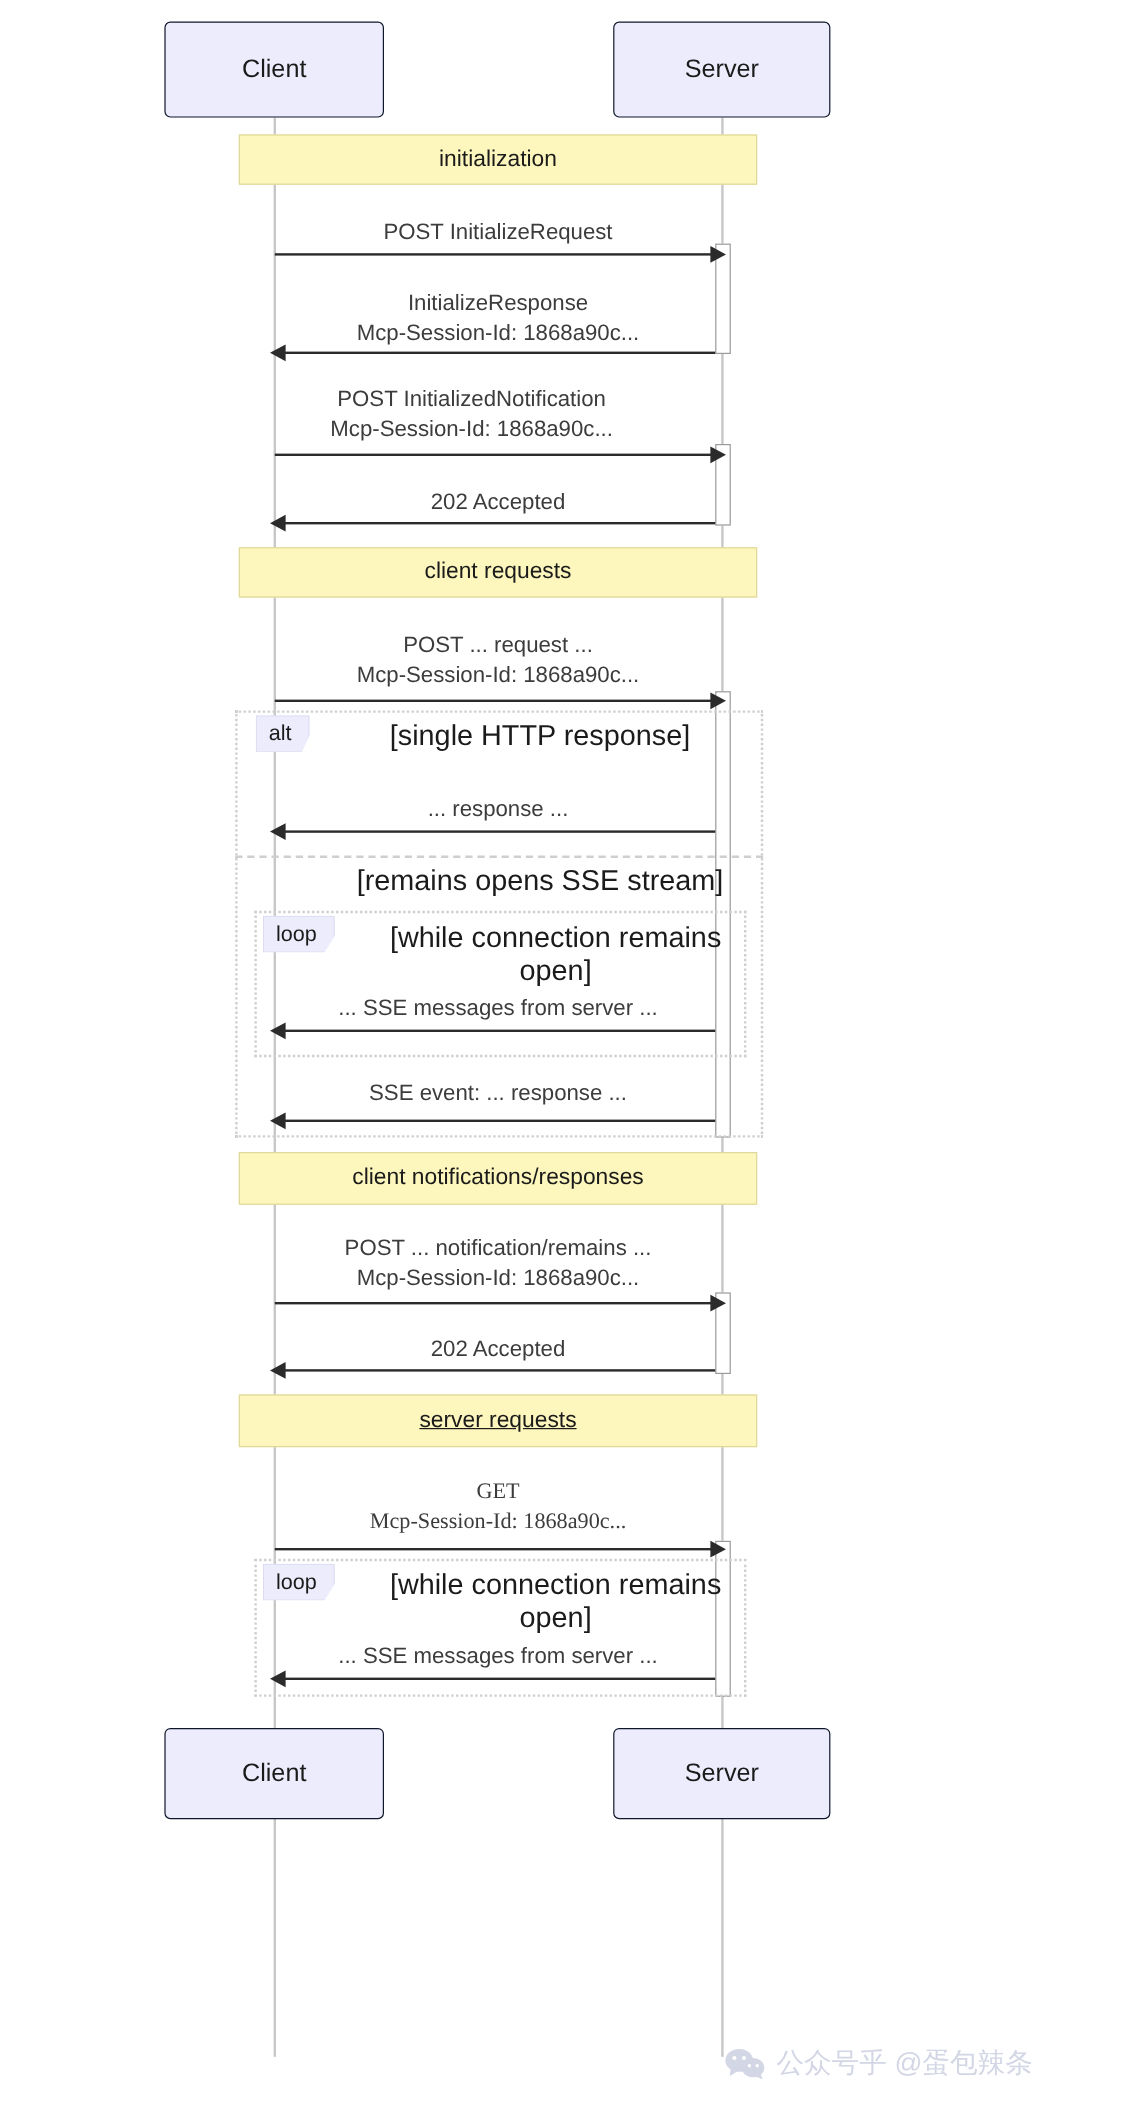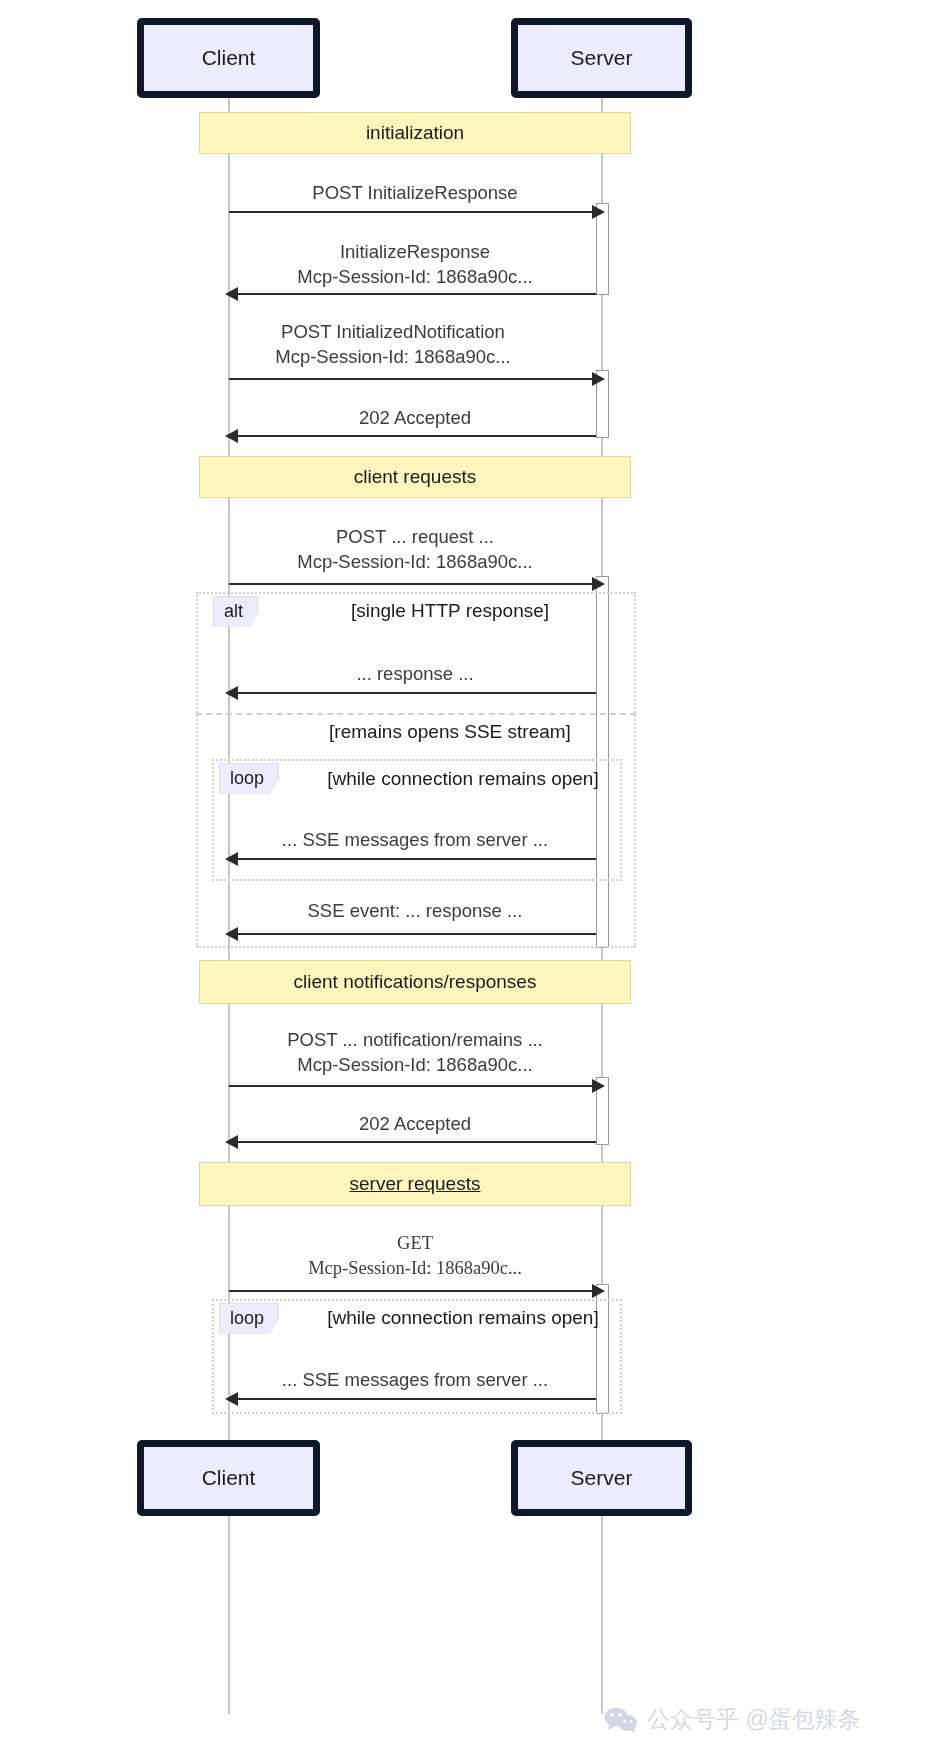--- a/index.html
+++ b/index.html
@@ -13,21 +13,21 @@
     width: 952px;
     height: 1762px;
     background: #ffffff;
     overflow: hidden;
   }
 
   
   .participant {
     position: absolute;
     background: #ececfc;
-    border: 7px solid #0f172a;
+    border: 1px solid #0f172a;
     border-radius: 5px;
     display: flex;
     align-items: center;
     justify-content: center;
     font-size: 21px;
     color: #1b1b1b;
   }
 
   
   .lifeline {
@@ -95,21 +95,21 @@
     background: #ececfc;
     border: 1px solid #dcdcf0;
     font-size: 18px;
     color: #1b1b1b;
     padding: 3px 14px 3px 10px;
     line-height: 1.25;
     clip-path: polygon(0 0, 100% 0, 100% 55%, 86% 100%, 0 100%);
   }
   .fragment-cond {
     position: absolute;
-    font-size: 19px;
+    font-size: 24px;
     color: #1b1b1b;
     text-align: center;
   }
 
   
   #watermark {
     position: absolute;
     display: flex;
     align-items: center;
     gap: 9px;
@@ -133,21 +133,21 @@
   <div class="participant" style="left:511px; top:18px; width:181px; height:80px;">
     <span>Server</span>
   </div>
 
   <div class="section-bar" style="left:199px; top:112px; width:432px; height:42px;">
     <span>initialization</span>
   </div>
 
   <div class="activation" style="left:596px; top:203px; width:13px; height:92px;"></div>
 
-  <div class="msg-label" style="left:229px; top:181px; width:372px;">POST InitializeResponse</div>
+  <div class="msg-label" style="left:229px; top:181px; width:372px;">POST InitializeRequest</div>
   <div class="arrow-line" style="left:229px; top:211px; width:366px;"></div>
   <div class="arrow-head right" style="left:592px; top:205px;"></div>
 
   <div class="msg-label" style="left:229px; top:240px; width:372px;">InitializeResponse
 Mcp-Session-Id: 1868a90c...</div>
   <div class="arrow-line" style="left:236px; top:293px; width:360px;"></div>
   <div class="arrow-head left" style="left:225px; top:287px;"></div>
 
   <div class="activation" style="left:596px; top:370px; width:13px; height:68px;"></div>
 

